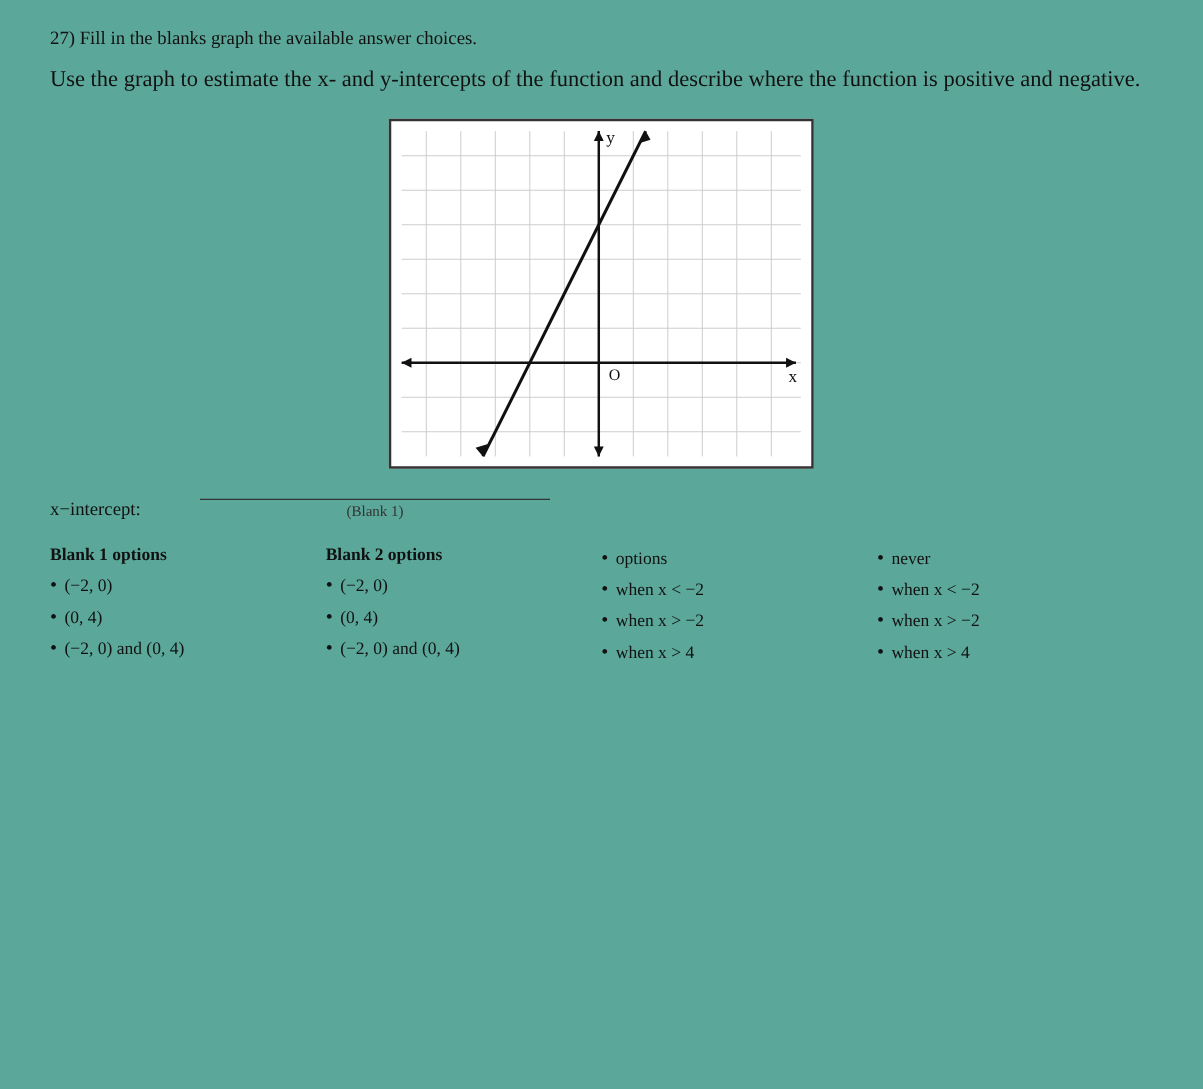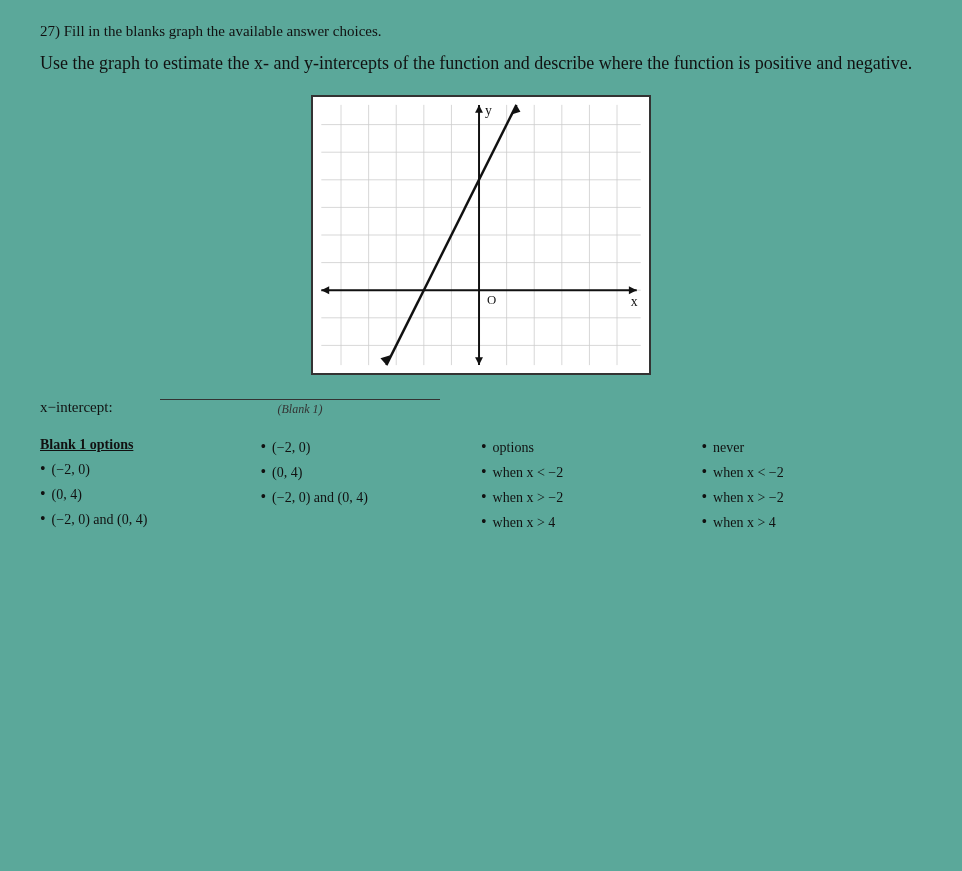--- a/index.html
+++ b/index.html
@@ -42,56 +42,54 @@
       position: absolute;
       top: 0; left: 0;
       width: 100%;
       height: 100%;
     }
     .blanks-section {
       margin-bottom: 20px;
     }
     .blank-row {
       display: flex;
-      align-items: flex-start;
+      align-items: center;
       margin-bottom: 10px;
       font-size: 15px;
     }
     .blank-label {
       min-width: 120px;
       font-size: 15px;
     }
     .blank-line-container {
       display: flex;
       flex-direction: column;
       align-items: center;
     }
     .blank-line {
       border-bottom: 1.5px solid #333;
       width: 280px;
       margin-bottom: 2px;
     }
     .blank-hint {
       font-size: 12px;
       color: #333;
-      font-style: italic;
     }
     .options-section {
       display: flex;
       gap: 0px;
       margin-top: 18px;
       font-size: 14px;
     }
     .options-col {
       flex: 1;
       padding-right: 10px;
     }
     .options-title {
       font-weight: bold;
-      text-decoration: underline;
       margin-bottom: 6px;
       font-size: 14px;
     }
     .options-list {
       list-style: none;
       padding: 0;
     }
     .options-list li {
       margin-bottom: 4px;
       display: flex;
@@ -194,20 +192,21 @@
           <span>(0, 4)</span>
         </li>
       <li>
           <span class="bullet">•</span>
           <span>(−2, 0) and (0, 4)</span>
         </li>
     </ul>
   </div>
 
   <div class="options-col">
+    <div class="options-title">Blank 2 options</div>
     <ul class="options-list">
       <li>
           <span class="bullet">•</span>
           <span>(−2, 0)</span>
         </li>
       <li>
           <span class="bullet">•</span>
           <span>(0, 4)</span>
         </li>
       <li>

